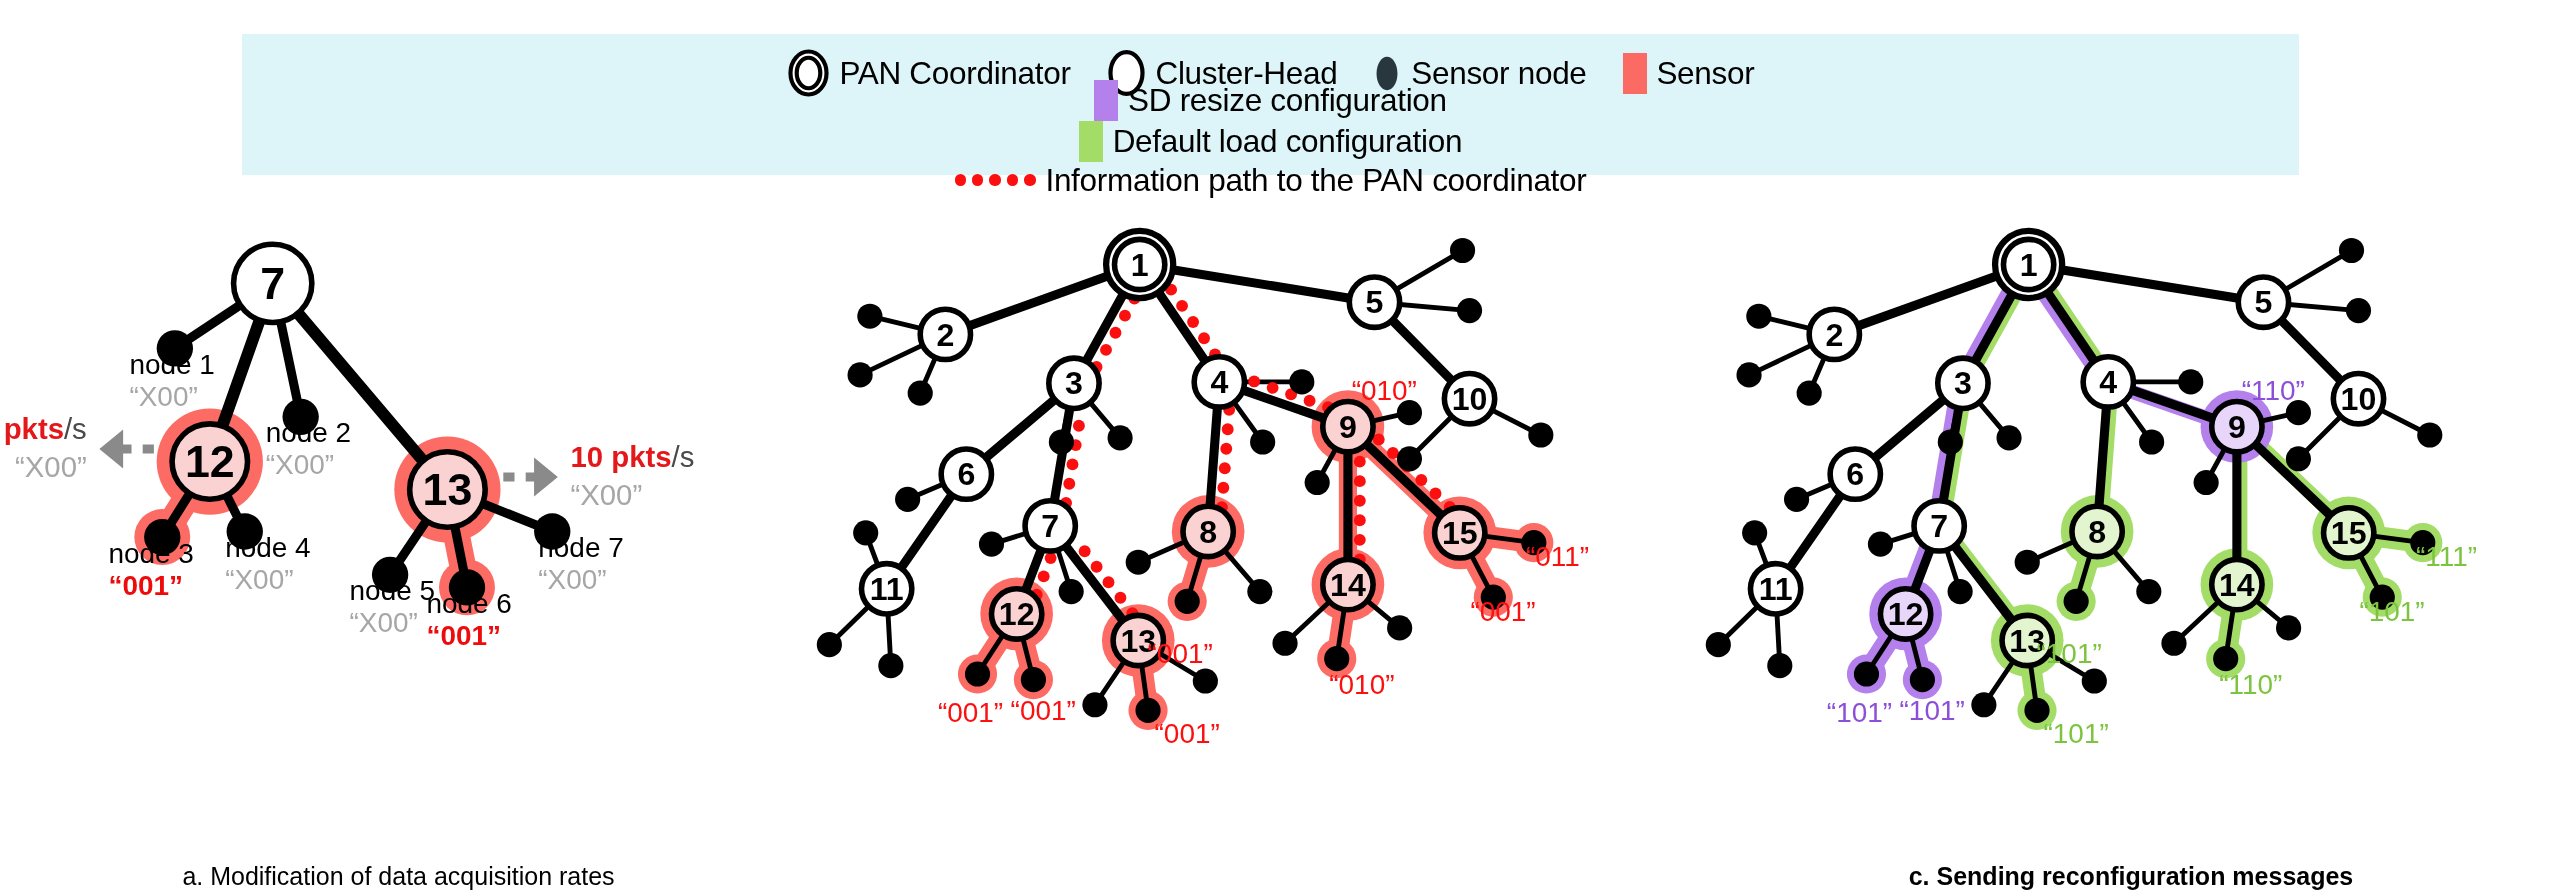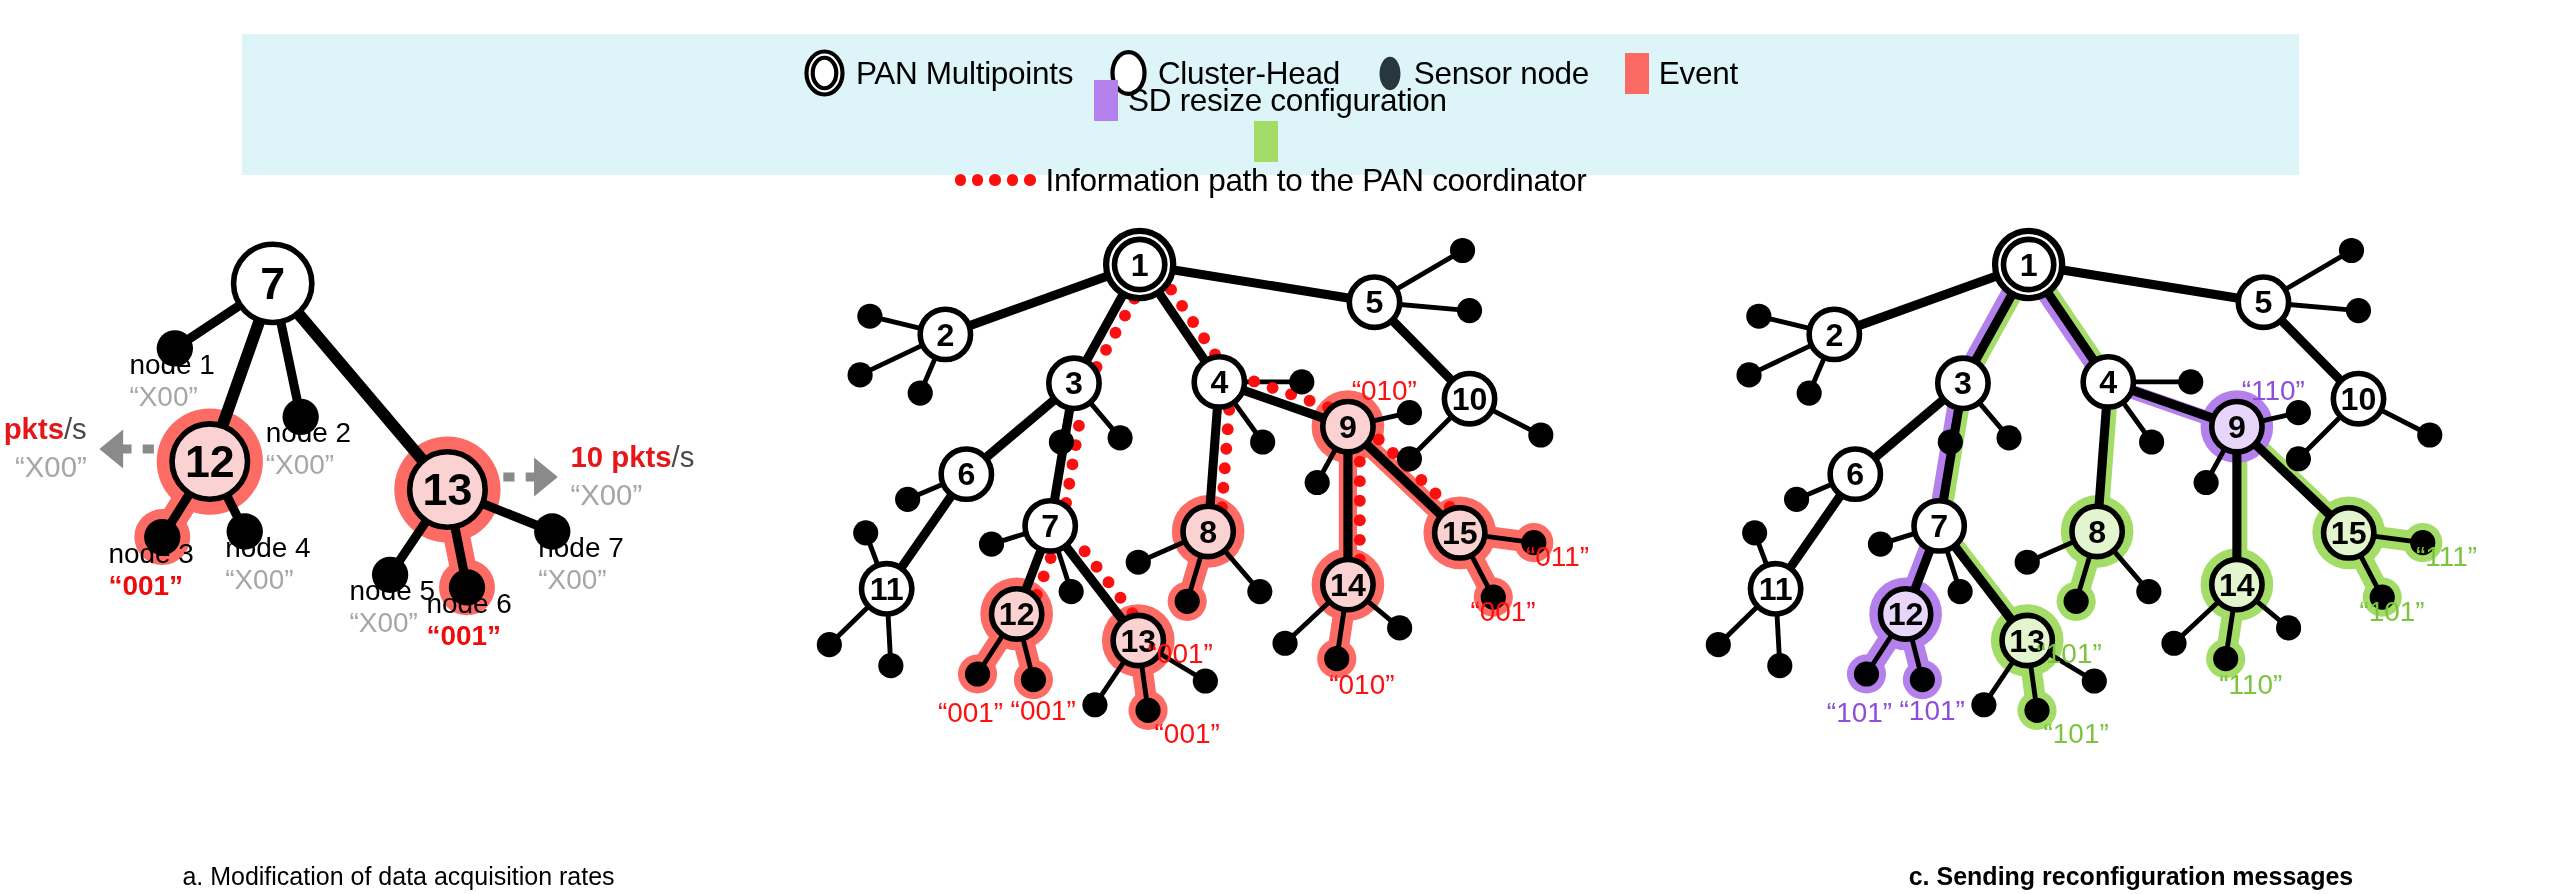--- a/index.html
+++ b/index.html
@@ -51,21 +51,21 @@
 
     <div class="legend-row" id="legend-row-1">
 
       <div class="legend-item">
         <span class="legend-icon">
           <svg width="43" height="48" viewBox="0 0 62 68">
             <ellipse cx="31" cy="34" rx="26" ry="31" fill="#fff" stroke="#000" stroke-width="6"></ellipse>
             <ellipse cx="31" cy="34" rx="17" ry="22" fill="#fff" stroke="#000" stroke-width="6"></ellipse>
           </svg>
         </span>
-        <span class="legend-label">PAN Multipoints</span>
+        <span class="legend-label">PAN Coordinator</span>
       </div>
 
       <div class="legend-item">
         <span class="legend-icon">
           <svg width="39" height="48" viewBox="0 0 56 68">
             <ellipse cx="28" cy="34" rx="23" ry="30" fill="#fff" stroke="#000" stroke-width="6"></ellipse>
           </svg>
         </span>
         <span class="legend-label">Cluster-Head</span>
       </div>
@@ -77,38 +77,39 @@
           </svg>
         </span>
         <span class="legend-label">Sensor node</span>
       </div>
 
 
       <div class="legend-item">
         <span class="legend-icon">
           <span class="sw sw-event"></span>
         </span>
-        <span class="legend-label">Event</span>
+        <span class="legend-label">Sensor</span>
       </div>
 
     </div>
 
     <div class="legend-row" id="legend-row-2">
 
       <div class="legend-item">
         <span class="legend-icon">
           <span class="sw sw-purple"></span>
         </span>
         <span class="legend-label">SD resize configuration</span>
       </div>
 
       <div class="legend-item">
         <span class="legend-icon">
           <span class="sw sw-green"></span>
         </span>
+        <span class="legend-label">Default load configuration</span>
       </div>
 
       <div class="legend-item">
         <span class="legend-icon">
           <span class="dots-line">
               <i></i>
               <i></i>
               <i></i>
               <i></i>
               <i></i>

